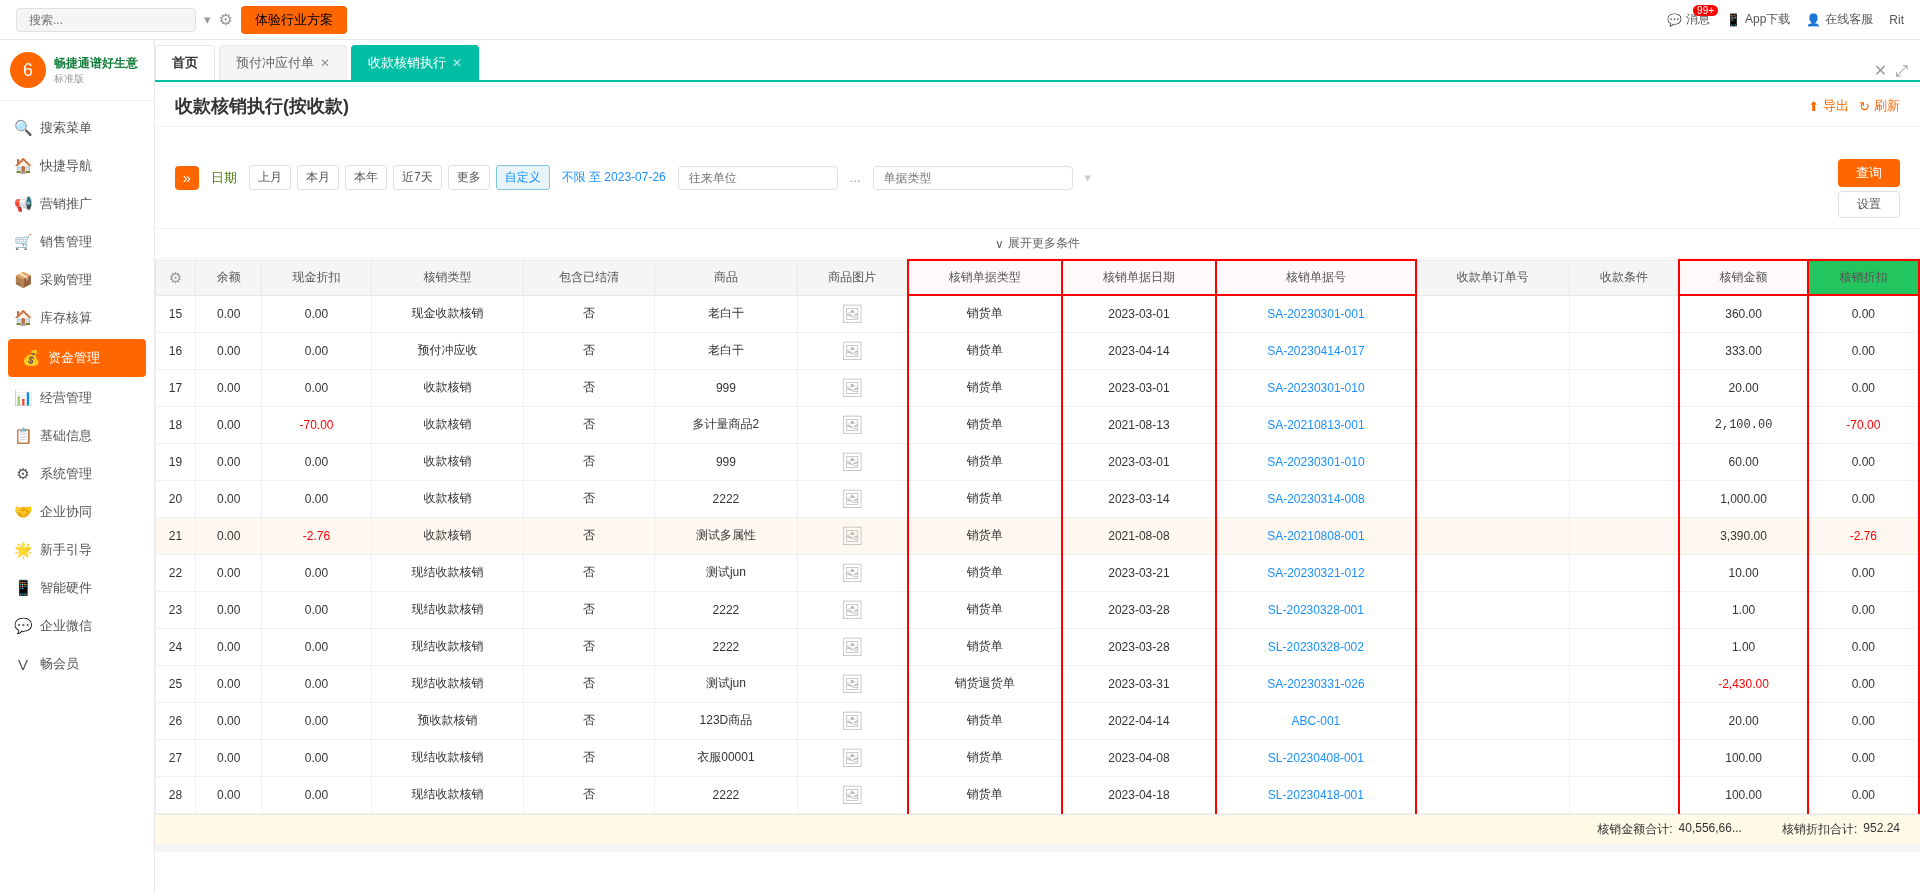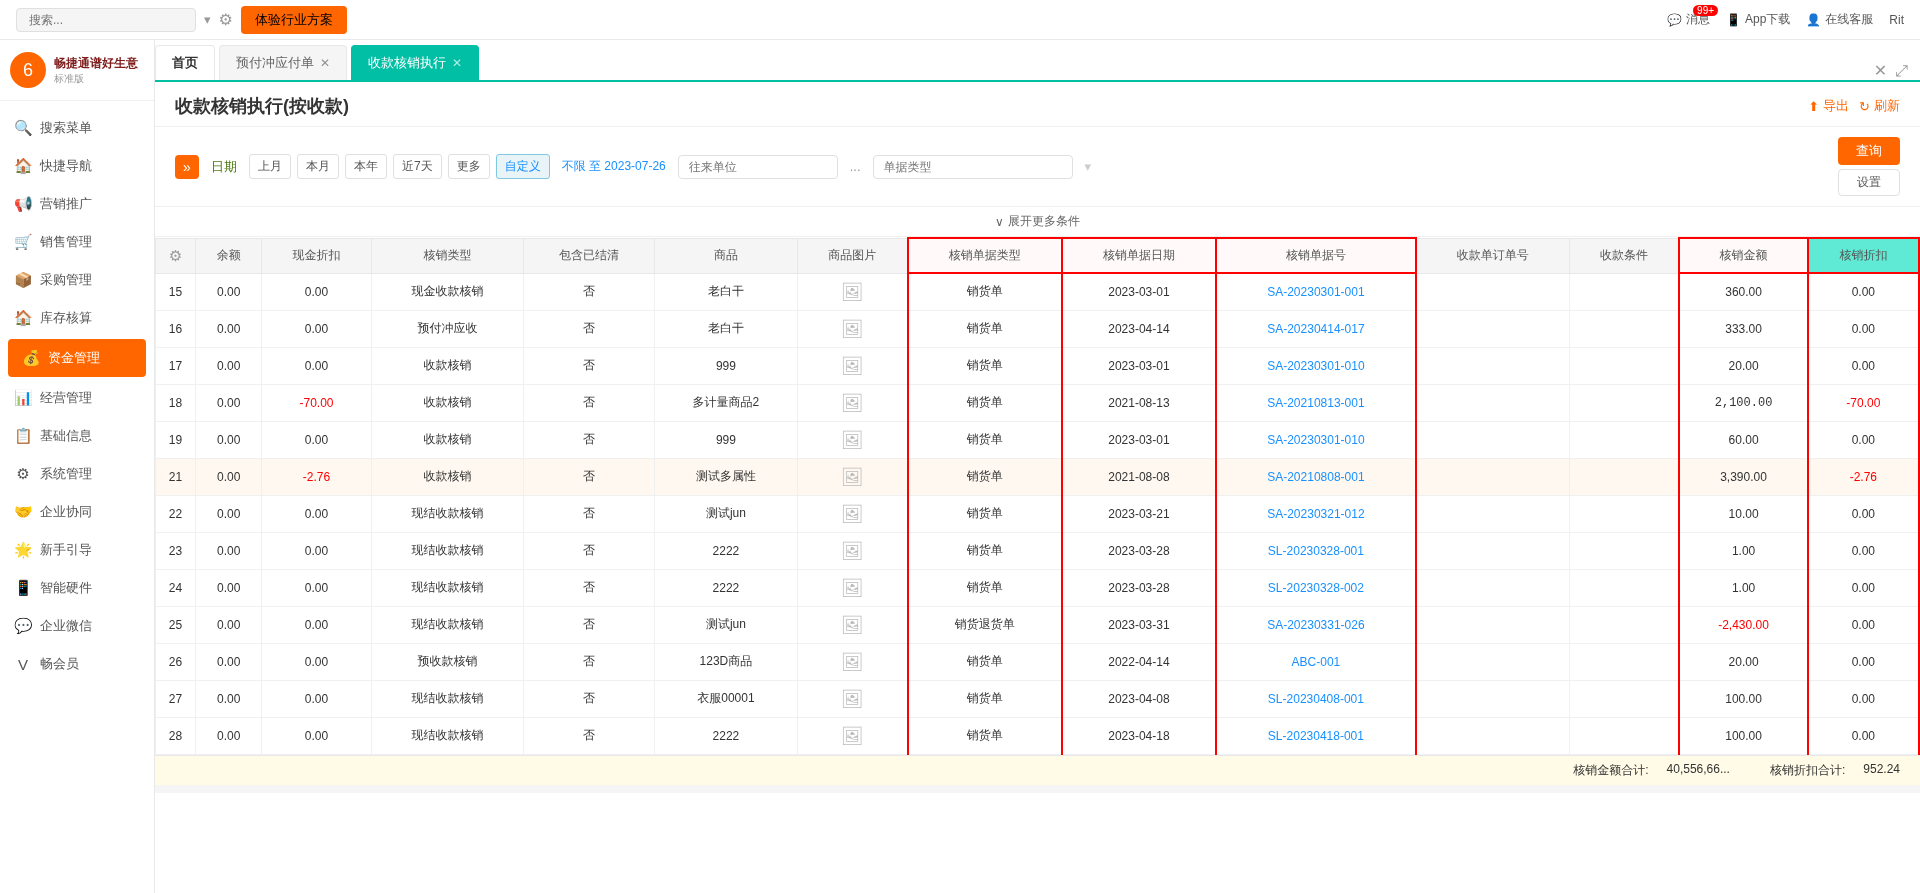--- a/index.html
+++ b/index.html
@@ -16,21 +16,21 @@
     .badge-num { position: absolute; top: -6px; right: -8px; background: #f00; color: #fff; border-radius: 8px; font-size: 10px; padding: 0 4px; }
     .top-icon-item { display: flex; align-items: center; gap: 4px; cursor: pointer; color: #555; font-size: 12px; }
 
     
     .main-layout { display: flex; height: 853px; }
 
     
     .sidebar { width: 155px; background: #fff; border-right: 1px solid #e8e8e8; display: flex; flex-direction: column; overflow: hidden; }
     .sidebar-logo { padding: 12px 10px; display: flex; align-items: center; gap: 8px; border-bottom: 1px solid #f0f0f0; }
     .logo-icon { width: 36px; height: 36px; background: #f60; border-radius: 50%; display: flex; align-items: center; justify-content: center; color: #fff; font-size: 18px; }
-    .logo-text { font-size: 12px; color: #7f1d1d; font-weight: bold; }
+    .logo-text { font-size: 12px; color: #15803d; font-weight: bold; }
     .logo-sub { font-size: 10px; color: #999; }
     .sidebar-menu { flex: 1; overflow-y: auto; padding: 8px 0; }
     .sidebar-item { display: flex; align-items: center; gap: 8px; padding: 10px 14px; cursor: pointer; color: #555; font-size: 13px; border-radius: 0; transition: background 0.2s; }
     .sidebar-item.active { background: #f60; color: #fff; border-radius: 4px; margin: 2px 8px; }
     .sidebar-item .s-icon { width: 18px; text-align: center; font-size: 15px; }
 
     
     .content-area { flex: 1; display: flex; flex-direction: column; overflow: hidden; }
 
     
@@ -50,41 +50,41 @@
     
     .filter-bar { background: #fff; padding: 10px 20px; display: flex; align-items: center; gap: 12px; border-bottom: 1px solid #f0f0f0; }
     .expand-btn { width: 24px; height: 24px; background: #f60; color: #fff; border: none; border-radius: 4px; cursor: pointer; font-size: 14px; display: flex; align-items: center; justify-content: center; }
     .filter-label { font-size: 13px; color: #4d7c0f; }
     .filter-date-btns { display: flex; gap: 6px; align-items: center; }
     .date-btn { padding: 3px 8px; border: 1px solid #e0e0e0; border-radius: 3px; background: #fff; color: #555; font-size: 12px; cursor: pointer; }
     .date-btn.custom { background: #e8f4f8; border-color: #80c8e0; color: #1890ff; }
     .filter-input { border: 1px solid #e0e0e0; border-radius: 4px; padding: 4px 10px; color: #bbb; font-size: 12px; width: 160px; }
     .filter-dots { color: #999; }
     .filter-select { border: 1px solid #e0e0e0; border-radius: 4px; padding: 4px 10px; color: #bbb; font-size: 12px; width: 200px; }
-    .filter-query-btn { background: #f60; color: #fff; border: none; border-radius: 4px; padding: 5px 18px; font-size: 13px; cursor: pointer; margin-left: auto; }
+    .filter-query-btn { background: #f60; color: #fff; border: none; border-radius: 4px; padding: 5px 18px; font-size: 13px; cursor: pointer; margin-left: auto; margin-top: 22px; }
     .filter-setting-btn { border: 1px solid #e0e0e0; background: #fff; color: #555; border-radius: 4px; padding: 4px 14px; font-size: 12px; cursor: pointer; }
 
     
     .expand-more { background: #fff; display: flex; justify-content: center; align-items: center; padding: 6px 0; border-bottom: 1px solid #f0f0f0; }
     .expand-more-btn { color: #666; font-size: 12px; cursor: pointer; display: flex; align-items: center; gap: 4px; }
 
     
     .table-area { flex: 1; overflow: auto; background: #fff; position: relative; }
     table { width: 100%; border-collapse: collapse; font-size: 12px; }
     thead th { background: #f5f5f5; border: 1px solid #e8e8e8; padding: 8px 6px; text-align: center; white-space: nowrap; position: sticky; top: 0; z-index: 2; font-weight: normal; color: #555; }
     thead th:first-child { width: 40px; }
     tbody td { border: 1px solid #f0f0f0; padding: 7px 6px; text-align: center; white-space: nowrap; }
     tbody tr.highlighted { background: #fff8f0; border-radius: 12px; }
     .link-text { color: #1890ff; cursor: pointer; }
     .negative { color: #f00; }
     .settings-icon { color: #999; font-size: 15px; cursor: pointer; }
 
     
     .table-footer { background: #fffbe6; border-top: 1px solid #e8e8e8; padding: 6px 20px; display: flex; justify-content: flex-end; gap: 40px; font-size: 12px; color: #333; }
-    .footer-total { display: flex; gap: 18px; }
+    .footer-total { display: flex; gap: 6px; }
 
     
     .scroll-hint { background: #f5f5f5; height: 8px; }
 
     .user-text { font-size: 12px; color: #555; }
   </style>
 </head>
 <body>
 
 <div class="top-bar">
@@ -263,21 +263,21 @@
             <th>核销类型</th>
             <th>包含已结清</th>
             <th>商品</th>
             <th>商品图片</th>
             <th style="border:2px solid #f00;background:#fff9f9;">核销单据类型</th>
             <th style="border:2px solid #f00;background:#fff9f9;">核销单据日期</th>
             <th style="border:2px solid #f00;background:#fff9f9;">核销单据号</th>
             <th>收款单订单号</th>
             <th>收款条件</th>
             <th style="border:2px solid #f00;background:#fff9f9;">核销金额</th>
-            <th style="border:2px solid #f00;background:#5eead4;">核销折扣</th>
+            <th style="border:2px solid #f00;background:#22c55e;">核销折扣</th>
           </tr>
         </thead>
         <tbody id="table-body">
         <tr>
       <td>15</td>
       <td>0.00</td>
       <td class="">0.00</td>
       <td>现金收款核销</td>
       <td>否</td>
       <td>老白干</td>
@@ -345,20 +345,36 @@
       <td>收款核销</td>
       <td>否</td>
       <td>999</td>
       <td style="color:#bbb;font-size:18px;">🖼</td>
       <td style="border-left:2px solid #f00;border-right:2px solid #f00;">销货单</td>
       <td style="border-left:2px solid #f00;border-right:2px solid #f00;">2023-03-01</td>
       <td style="border-left:2px solid #f00;border-right:2px solid #f00;"><span class="link-text">SA-20230301-010</span></td>
       <td></td>
       <td></td>
       <td class="" style="border-left:2px solid #f00;border-right:2px solid #f00;">60.00</td>
+      <td class="" style="border-left:2px solid #f00;border-right:2px solid #f00;">0.00</td>
+    </tr>
+            <tr>
+      <td>20</td>
+      <td>0.00</td>
+      <td class="">0.00</td>
+      <td>收款核销</td>
+      <td>否</td>
+      <td>2222</td>
+      <td style="color:#bbb;font-size:18px;">🖼</td>
+      <td style="border-left:2px solid #f00;border-right:2px solid #f00;">销货单</td>
+      <td style="border-left:2px solid #f00;border-right:2px solid #f00;">2023-03-14</td>
+      <td style="border-left:2px solid #f00;border-right:2px solid #f00;"><span class="link-text">SA-20230314-008</span></td>
+      <td></td>
+      <td></td>
+      <td class="" style="border-left:2px solid #f00;border-right:2px solid #f00;">1,000.00</td>
       <td class="" style="border-left:2px solid #f00;border-right:2px solid #f00;">0.00</td>
     </tr>
             <tr class="highlighted">
       <td>21</td>
       <td>0.00</td>
       <td class="negative">-2.76</td>
       <td>收款核销</td>
       <td>否</td>
       <td>测试多属性</td>
       <td style="color:#bbb;font-size:18px;">🖼</td>

